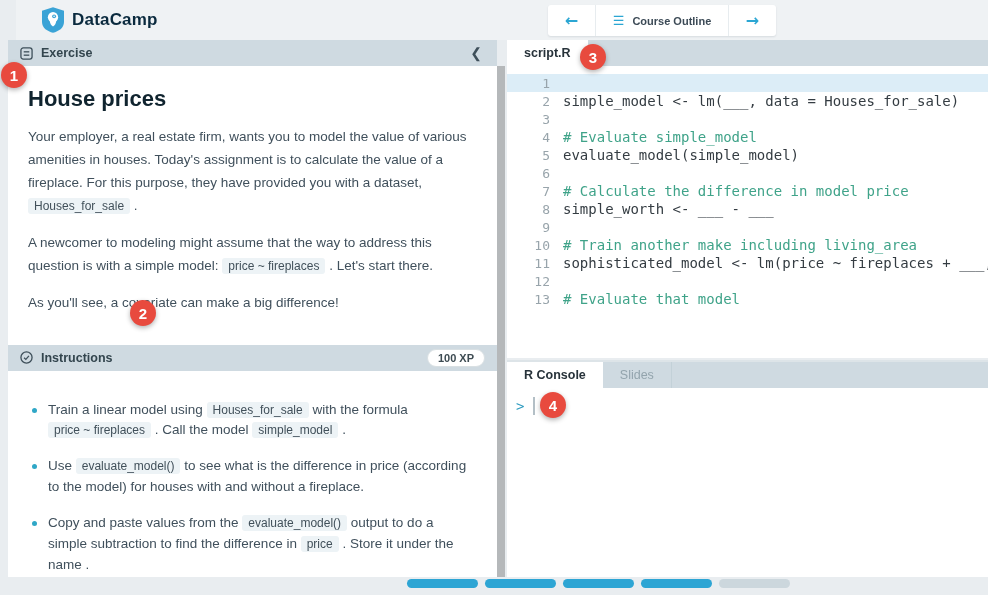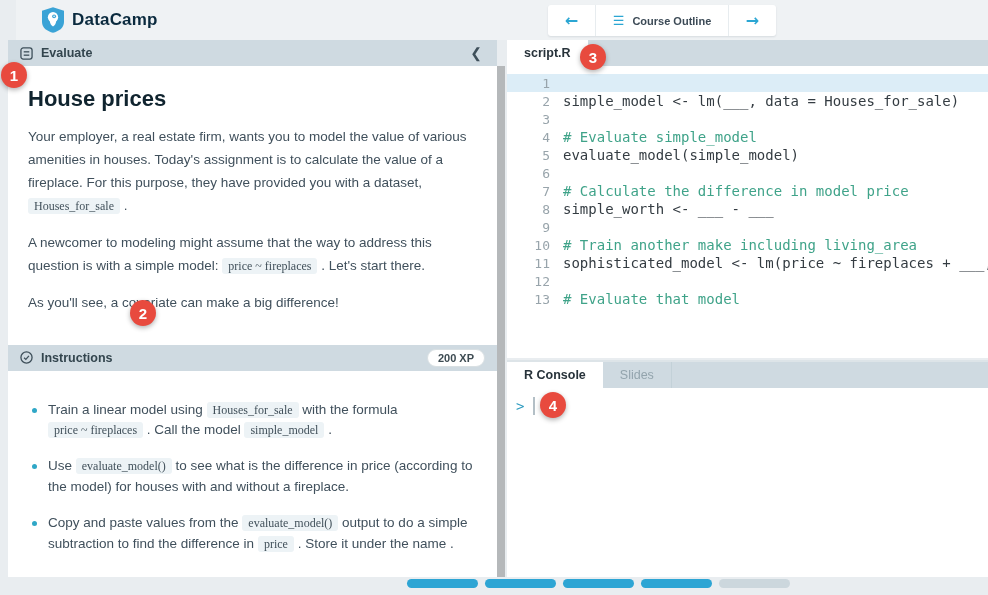--- a/index.html
+++ b/index.html
@@ -22,21 +22,21 @@
   
   .left-panel{position:absolute;left:8px;top:40px;width:489px;height:537px;background:#fff;overflow:hidden;}
   .panel-header{height:26px;background:#cfdae1;display:flex;align-items:center;padding:0 12px;gap:8px;}
   .panel-header .hlabel{font-size:12.5px;font-weight:bold;color:#33454e;}
   .hicon{display:flex;align-items:center;}
   .chev{margin-left:auto;color:#3e4f5a;font-size:14px;font-weight:bold;cursor:pointer;
         font-family:"DejaVu Sans",sans-serif;padding:0 3px;}
   .exercise-body{padding:0 26px 30px 20px;}
   .ex-title{font-size:22px;font-weight:bold;color:#10242f;margin:20px 0 0 0;}
   .para{font-size:13.5px;color:#40505c;line-height:1.7;margin:14px 0 0 0;}
-  .ic{font-family:Liberation Serif, serif;font-size:12px;background:#edf3f6;color:#41505a;
+  .ic{font-family:Liberation Sans, sans-serif;font-size:12px;background:#edf3f6;color:#41505a;
       padding:1px 6px;border-radius:3px;white-space:nowrap;}
   .xp-pill{margin-left:auto;background:#fff;border:1px solid #d9e0e3;border-radius:10px;
            padding:2px 10px;font-size:11px;font-weight:bold;color:#3d4b52;}
   .instructions-list{list-style:none;margin:6px 0 0 0;padding:8px 24px 0 22px;}
   .bullet{position:relative;padding-left:18px;font-size:13.5px;color:#40505c;line-height:1.55;margin-top:15px;}
   .bullet::before{content:"";position:absolute;left:2px;top:8px;width:5px;height:5px;border-radius:50%;
                   background:#2fa7c7;}
 
   
   .v-scrollbar{position:absolute;left:497px;top:66px;width:8px;height:511px;background:#b5b8ba;cursor:pointer;}
@@ -106,42 +106,42 @@
 
   <section class="left-panel">
     <div class="panel-header">
       <span class="hicon">
         <svg width="13" height="13" viewBox="0 0 14 14" fill="none" stroke="#3e4f5a" stroke-width="1.4">
           <rect x="1" y="1" width="12" height="12" rx="2.5"></rect>
           <line x1="4" y1="5.2" x2="10" y2="5.2"></line>
           <line x1="4" y1="8.8" x2="10" y2="8.8"></line>
         </svg>
       </span>
-      <span class="hlabel">Evaluate</span>
+      <span class="hlabel">Exercise</span>
       <span class="chev">❮</span>
     </div>
 
     <div class="exercise-body">
       <h1 class="ex-title">House prices</h1>
       <div>
           <p class="para">Your employer, a real estate firm, wants you to model the value of various amenities in houses. Today's assignment is to calculate the value of a fireplace. For this purpose, they have provided you with a dataset, <span class="ic">Houses_for_sale</span> .</p>
           <p class="para">A newcomer to modeling might assume that the way to address this question is with a simple model: <span class="ic">price ~ fireplaces</span> . Let's start there.</p>
           <p class="para">As you'll see, a covariate can make a big difference!</p>
         </div>
     </div>
 
     <div class="panel-header">
       <span class="hicon">
         <svg width="13" height="13" viewBox="0 0 14 14" fill="none" stroke="#3e4f5a" stroke-width="1.4">
           <circle cx="7" cy="7" r="6"></circle>
           <path d="M4.4 7.2 L6.3 9 L9.6 5.2"></path>
         </svg>
       </span>
       <span class="hlabel">Instructions</span>
-      <span class="xp-pill">200 XP</span>
+      <span class="xp-pill">100 XP</span>
     </div>
 
     <ul class="instructions-list">
         <li class="bullet">Train a linear model using <span class="ic">Houses_for_sale</span> with the formula <span class="ic">price ~ fireplaces</span> . Call the model <span class="ic">simple_model</span> .</li>
         <li class="bullet">Use <span class="ic">evaluate_model()</span> to see what is the difference in price (according to the model) for houses with and without a fireplace.</li>
         <li class="bullet">Copy and paste values from the <span class="ic">evaluate_model()</span> output to do a simple subtraction to find the difference in <span class="ic">price</span> . Store it under the name  .</li>
       </ul>
   </section>
 
   <div class="v-scrollbar"></div>

